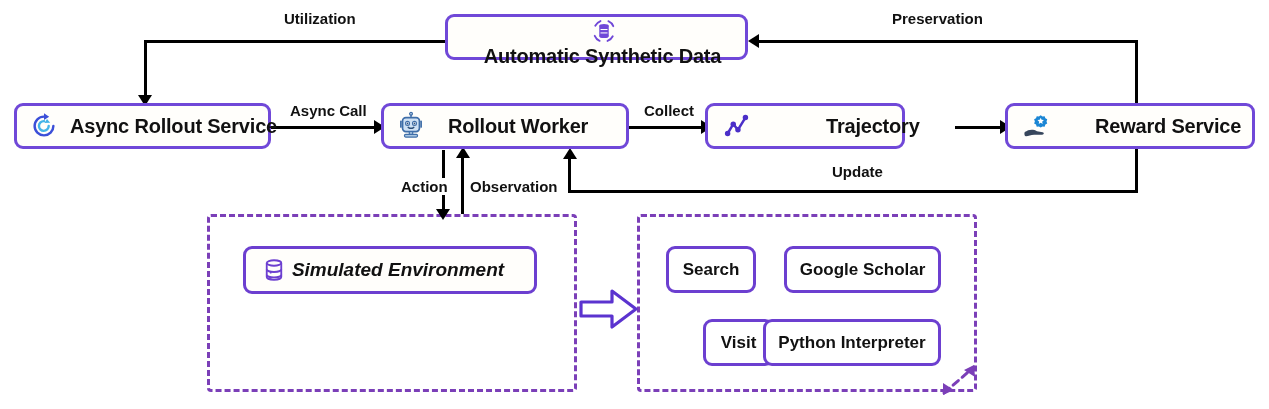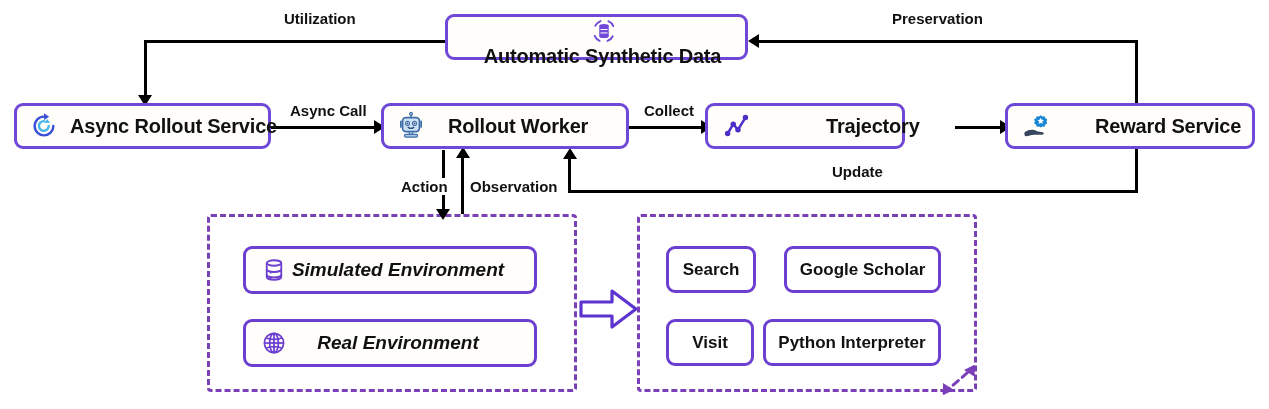--- a/index.html
+++ b/index.html
@@ -283,49 +283,36 @@
         <path d="M7.7 8 v16 a8.3 3.1 0 0 0 16.6 0 v-16" fill="none" stroke="#6c3fd0" stroke-width="2.1"></path>
         <path d="M7.7 15.2 a8.3 3.1 0 0 0 16.6 0" fill="none" stroke="#6c3fd0" stroke-width="2.1"></path>
         <path d="M7.7 21.3 a8.3 3.1 0 0 0 16.6 0" fill="none" stroke="#6c3fd0" stroke-width="2.1"></path>
         <circle cx="12.2" cy="19" r="1.1" fill="#6c3fd0"></circle>
         <circle cx="12.2" cy="25" r="1.1" fill="#6c3fd0"></circle>
       </svg>
     </span>
     <span class="lbl">Simulated Environment</span>
   </div>
 
-  <div class="envbox" style="left:243px; top:319px; width:294px; height:48px;">
-    <span class="ico">
-      <svg width="28" height="28" viewBox="0 0 32 32">
-        <circle cx="16" cy="16" r="11" fill="none" stroke="#6c3fd0" stroke-width="2"></circle>
-        <ellipse cx="16" cy="16" rx="5" ry="11" fill="none" stroke="#6c3fd0" stroke-width="2"></ellipse>
-        <line x1="16" y1="5" x2="16" y2="27" stroke="#6c3fd0" stroke-width="2"></line>
-        <line x1="5" y1="16" x2="27" y2="16" stroke="#6c3fd0" stroke-width="2"></line>
-        <path d="M7.1 10.2 Q16 13.6 24.9 10.2" fill="none" stroke="#6c3fd0" stroke-width="1.9"></path>
-        <path d="M7.1 21.8 Q16 18.4 24.9 21.8" fill="none" stroke="#6c3fd0" stroke-width="1.9"></path>
-      </svg>
-    </span>
-    <span class="lbl">Real Environment</span>
-  </div>
 
   <div class="blockarrow" style="left:578px; top:286px;">
     <svg width="62" height="46" viewBox="0 0 62 46">
       <path d="M3 16 L34 16 L34 5 L58 23 L34 41 L34 30 L3 30 Z" fill="#ffffff" stroke="#5b33cf" stroke-width="3.2" stroke-linejoin="round"></path>
     </svg>
   </div>
 
   <div class="group" style="left:637px; top:214px; width:340px; height:178px;"></div>
 
   <div class="tool" style="left:666px; top:246px; width:90px; height:47px;">
     <span class="lbl">Search</span>
   </div>
   <div class="tool" style="left:784px; top:246px; width:157px; height:47px;">
     <span class="lbl">Google Scholar</span>
   </div>
-  <div class="tool" style="left:666px; top:319px; width:88px; height:47px;">
+  <div class="tool" style="left:703px; top:319px; width:71px; height:47px;">
     <span class="lbl">Visit</span>
   </div>
   <div class="tool" style="left:763px; top:319px; width:178px; height:47px;">
     <span class="lbl">Python Interpreter</span>
   </div>
 
   <div class="cornerarrow" style="left:930px; top:355px;">
     <svg width="60" height="50" viewBox="0 0 60 50">
       <g stroke="#7b3fb8" stroke-width="3" fill="none" stroke-linecap="round" stroke-dasharray="7 5">
         <line x1="14" y1="38" x2="44" y2="12"></line>

